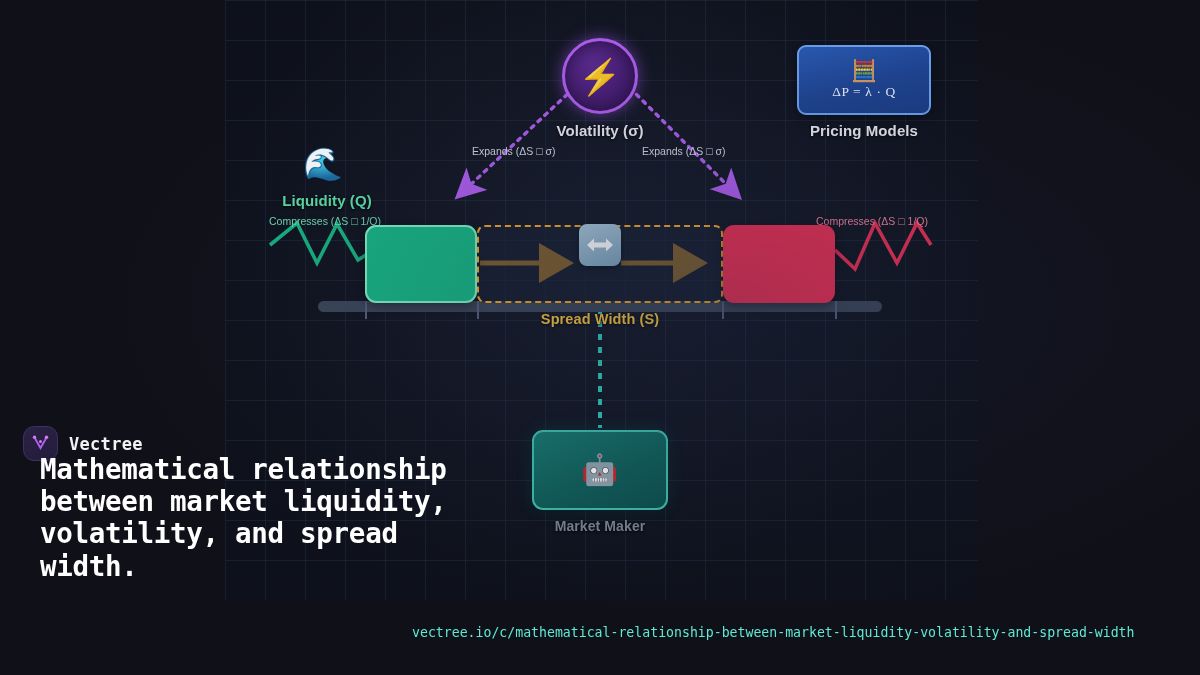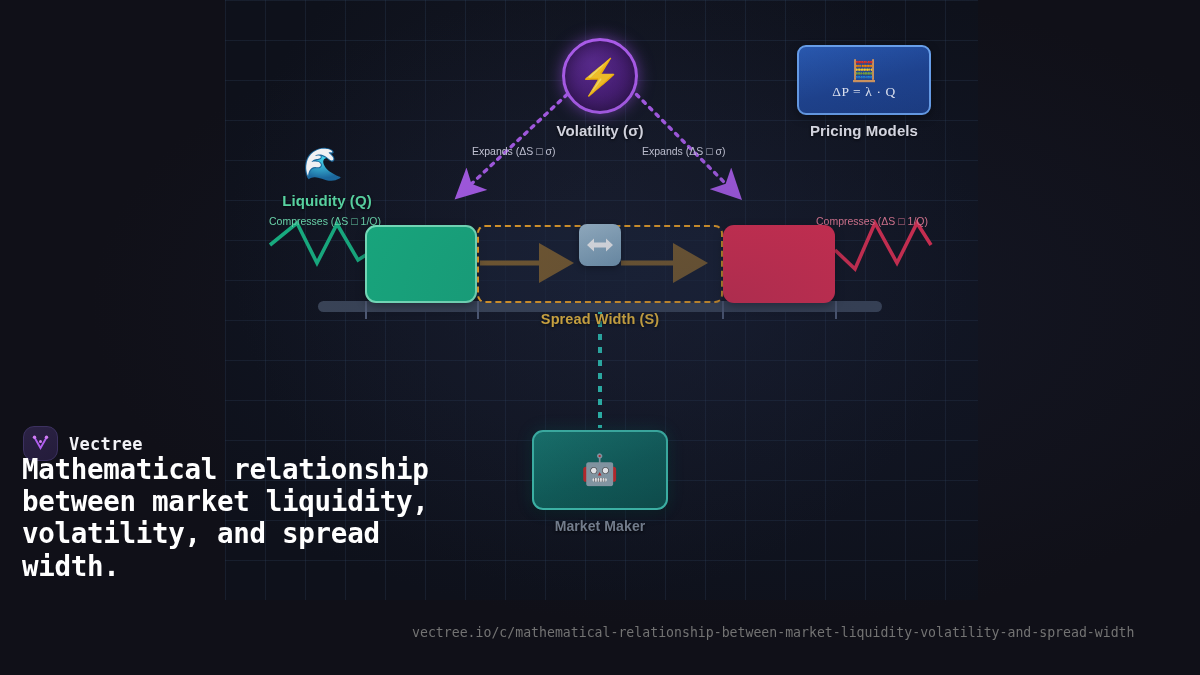--- a/index.html
+++ b/index.html
@@ -139,29 +139,29 @@
     width:35px; height:35px; border-radius:11px;
     background:linear-gradient(150deg,#2b2244 0%,#241c3b 100%);
     border:1px solid #3c3160;
     display:flex; align-items:center; justify-content:center;
   }
   #brand-name{
     font-family:"DejaVu Sans Mono", monospace;
     font-size:17px; font-weight:bold; color:#f2f2f6; letter-spacing:.3px;
   }
   #headline{
-    left:22px; top:453px; width:420px;
+    left:40px; top:453px; width:420px;
     font-family:"DejaVu Sans Mono", monospace;
     font-size:27.5px; font-weight:bold; line-height:32.2px;
     color:#ffffff; letter-spacing:-.3px;
   }
   #url{
     left:412px; top:625px;
     font-family:"DejaVu Sans Mono", monospace;
-    font-size:13.2px; color:#737373; white-space:nowrap;
+    font-size:13.2px; color:#5eead4; white-space:nowrap;
   }
 </style>
 </head>
 <body>
 
 <div id="canvas" class="abs">
 
   <svg class="abs" style="left:0;top:0;width:753px;height:600px;">
     <defs>
       <marker id="ah-purple" markerWidth="9" markerHeight="9" refX="4" refY="4.5" orient="auto">

